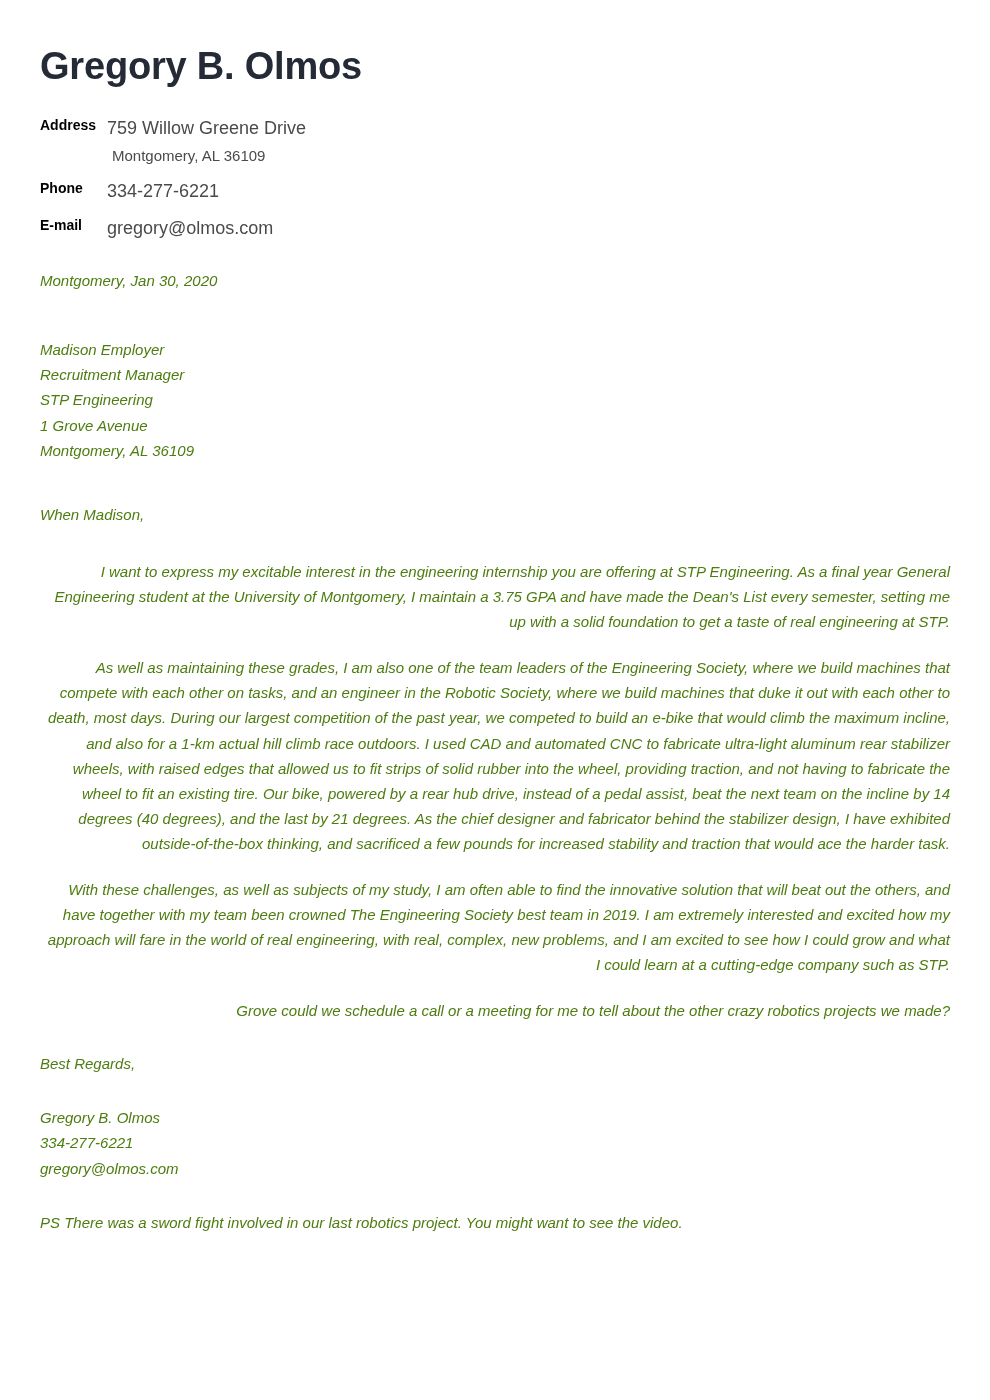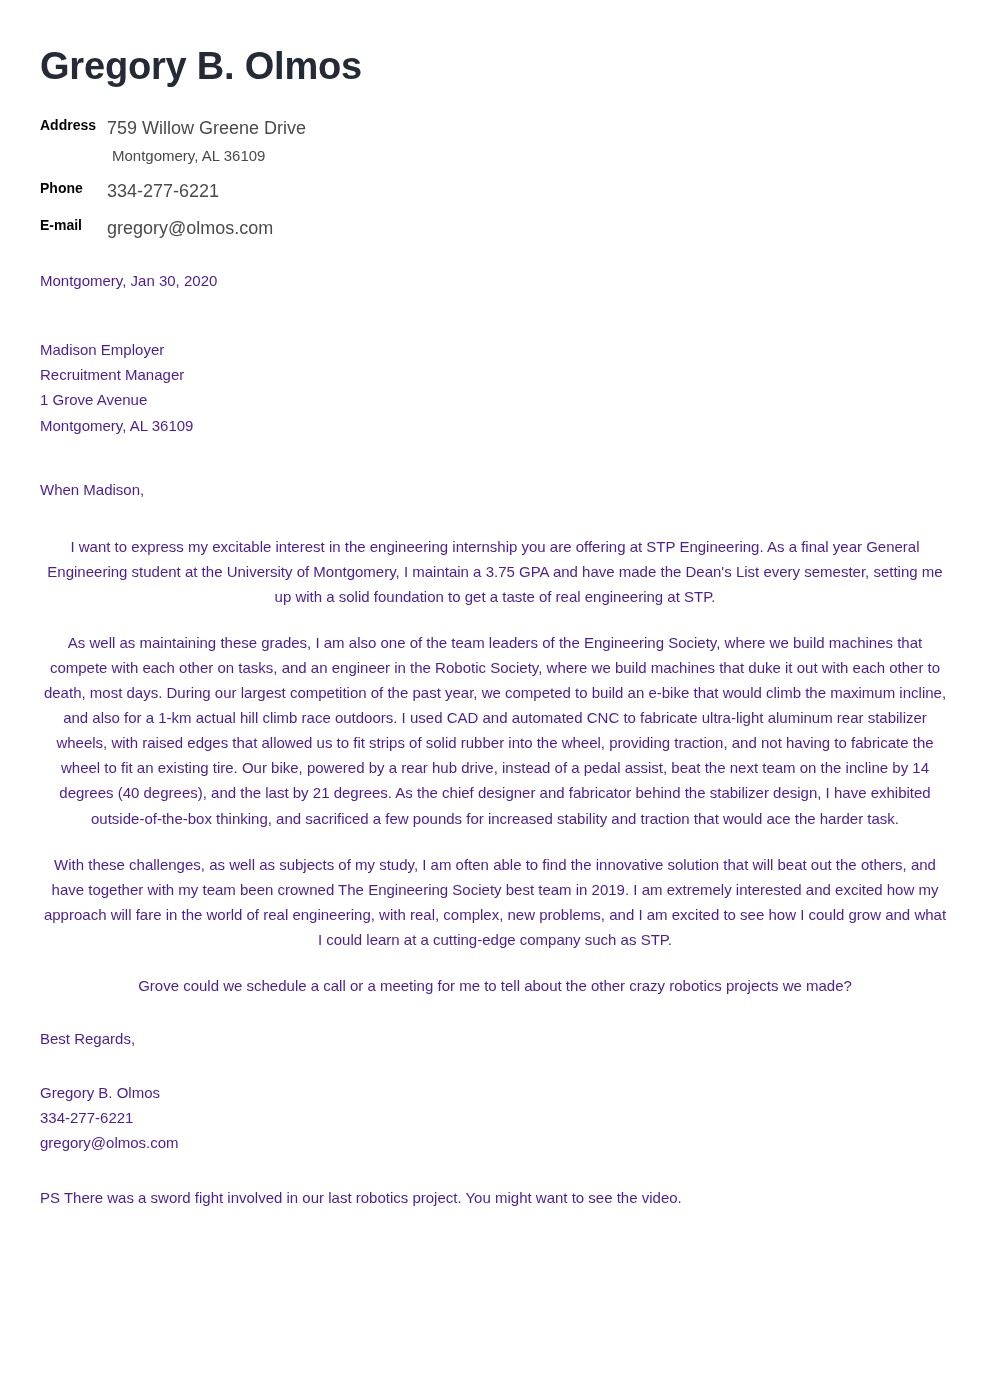--- a/index.html
+++ b/index.html
@@ -72,40 +72,41 @@
     font-size: 15px;
     line-height: 1.45;
     margin-top: 4px;
   }
 
   
   .letter-body {
     margin-top: 28px;
     font-size: 15px;
     line-height: 1.62;
-    color: #4c1d95;
+    color: #4d7c0f;
     max-width: 912px;
+    font-style: italic;
   }
   .date-line {
     margin: 0 0 44px 0;
   }
   .recipient-block {
     margin: 0 0 40px 0;
   }
   .recipient-line {
     margin: 0;
     line-height: 1.68;
   }
   .salutation {
     margin: 0 0 32px 0;
   }
   .body-paragraph {
     margin: 0 0 21px 0;
     line-height: 1.67;
-    text-align: center;
+    text-align: right;
   }
   .closing {
     margin: 29px 0 0 0;
   }
   .signature-block {
     margin-top: 29px;
   }
   .signature-line {
     margin: 0;
     line-height: 1.68;
@@ -141,20 +142,21 @@
 
   </div>
 
   <div class="letter-body">
 
     <p class="date-line">Montgomery, Jan 30, 2020</p>
 
     <div class="recipient-block">
       <p class="recipient-line">Madison Employer</p>
       <p class="recipient-line">Recruitment Manager</p>
+      <p class="recipient-line">STP Engineering</p>
       <p class="recipient-line">1 Grove Avenue</p>
       <p class="recipient-line">Montgomery, AL 36109</p>
     </div>
 
     <p class="salutation">When Madison,</p>
 
     <p class="body-paragraph">I want to express my excitable interest in the engineering internship you are offering at STP Engineering. As a final year General Engineering student at the University of Montgomery, I maintain a 3.75 GPA and have made the Dean's List every semester, setting me up with a solid foundation to get a taste of real engineering at STP.</p>
     <p class="body-paragraph">As well as maintaining these grades, I am also one of the team leaders of the Engineering Society, where we build machines that compete with each other on tasks, and an engineer in the Robotic Society, where we build machines that duke it out with each other to death, most days. During our largest competition of the past year, we competed to build an e-bike that would climb the maximum incline, and also for a 1-km actual hill climb race outdoors. I used CAD and automated CNC to fabricate ultra-light aluminum rear stabilizer wheels, with raised edges that allowed us to fit strips of solid rubber into the wheel, providing traction, and not having to fabricate the wheel to fit an existing tire. Our bike, powered by a rear hub drive, instead of a pedal assist, beat the next team on the incline by 14 degrees (40 degrees), and the last by 21 degrees. As the chief designer and fabricator behind the stabilizer design, I have exhibited outside-of-the-box thinking, and sacrificed a few pounds for increased stability and traction that would ace the harder task.</p>
     <p class="body-paragraph">With these challenges, as well as subjects of my study, I am often able to find the innovative solution that will beat out the others, and have together with my team been crowned The Engineering Society best team in 2019. I am extremely interested and excited how my approach will fare in the world of real engineering, with real, complex, new problems, and I am excited to see how I could grow and what I could learn at a cutting-edge company such as STP.</p>
     <p class="body-paragraph">Grove could we schedule a call or a meeting for me to tell about the other crazy robotics projects we made?</p>

